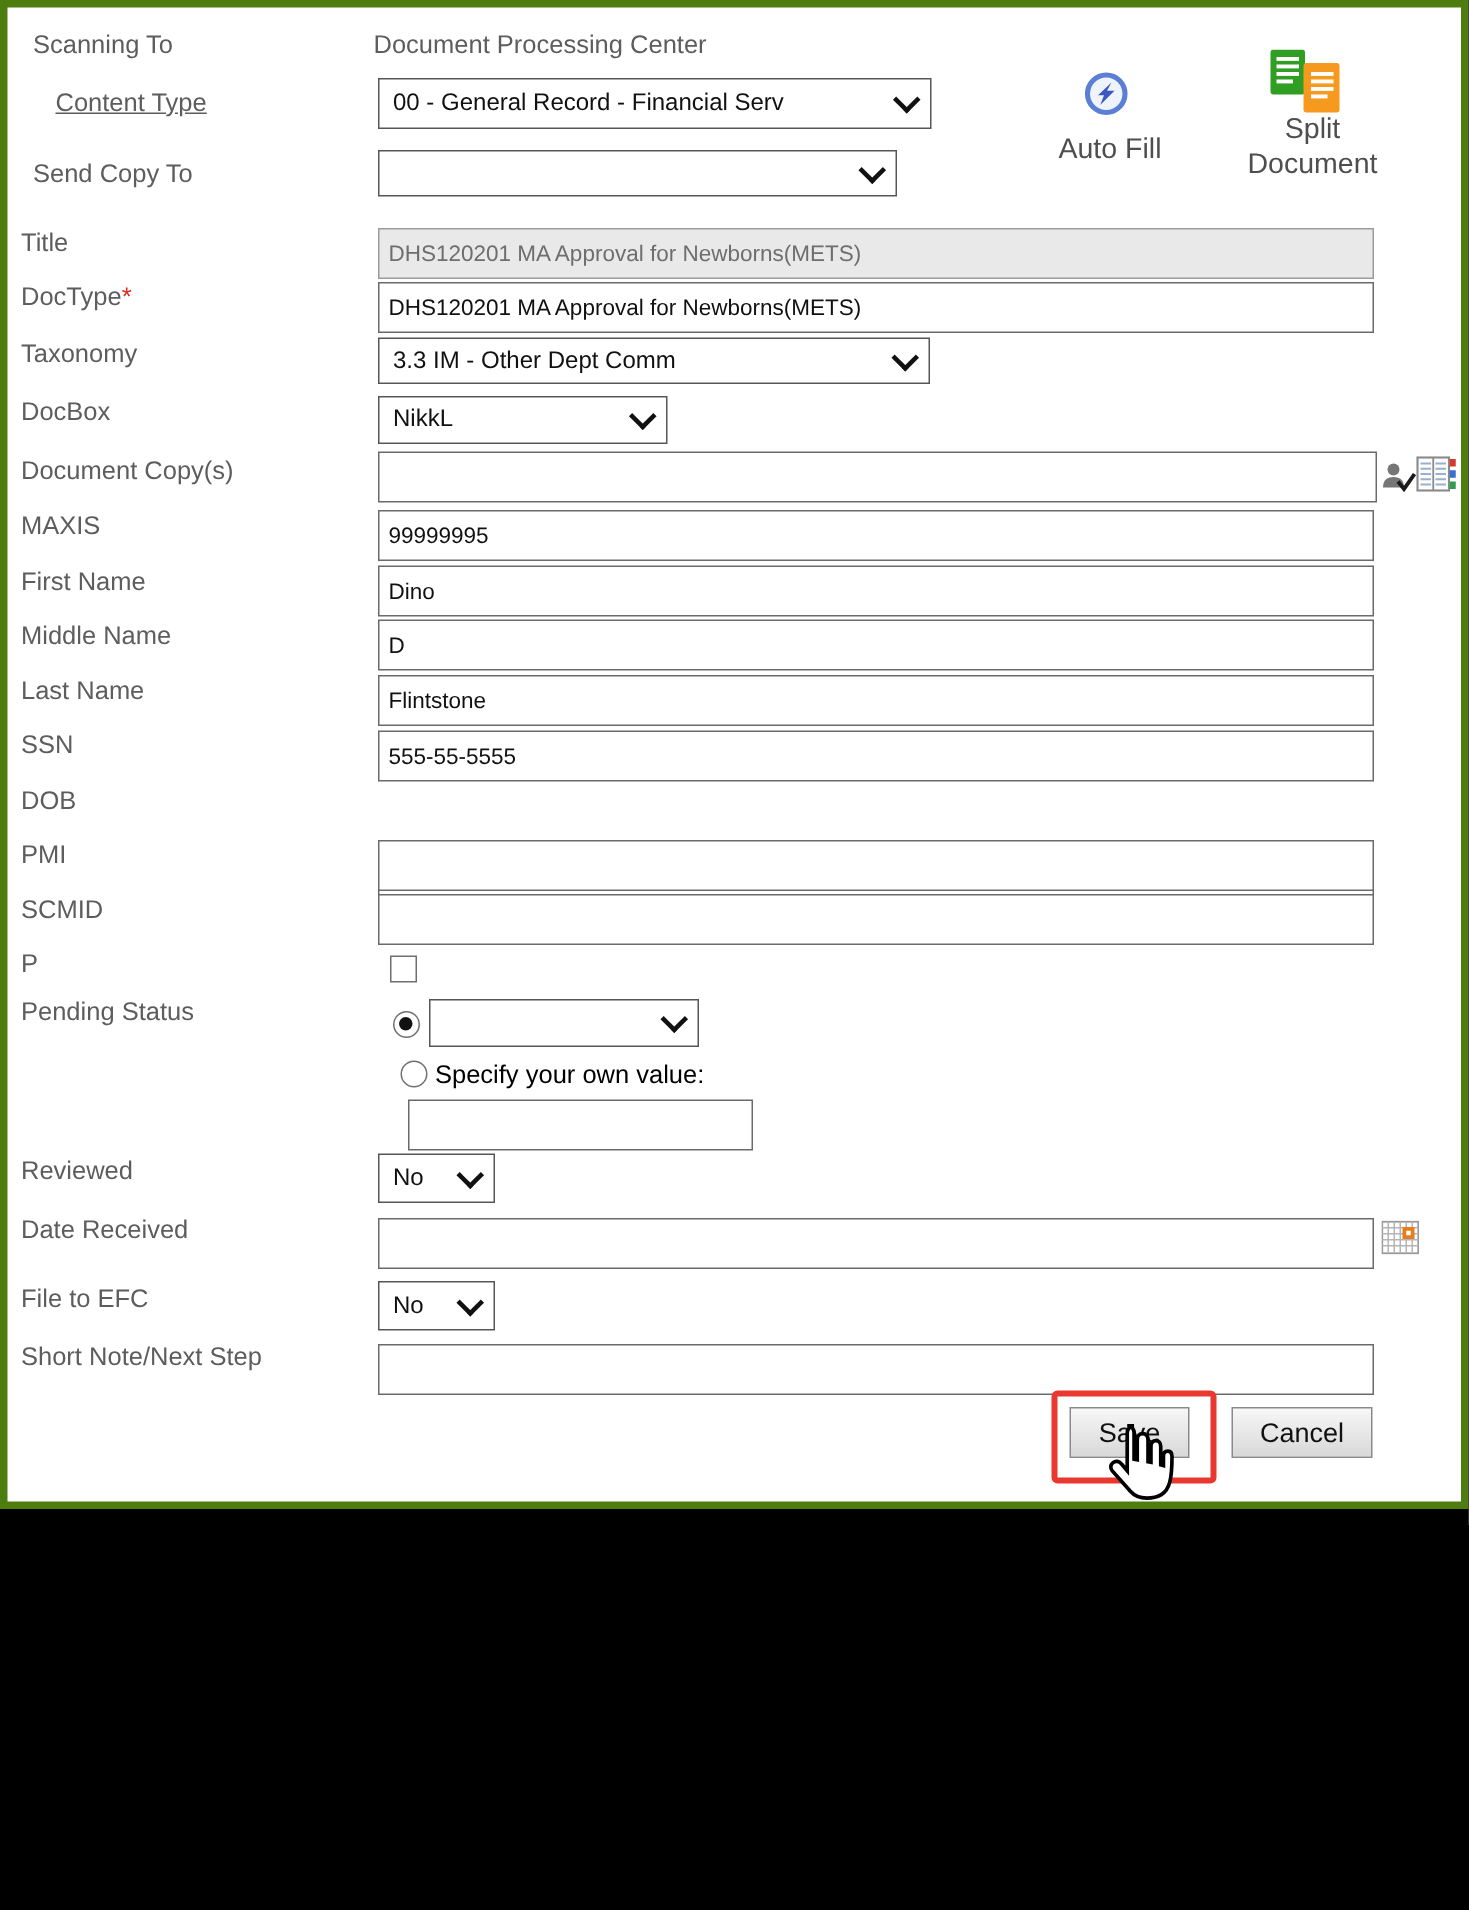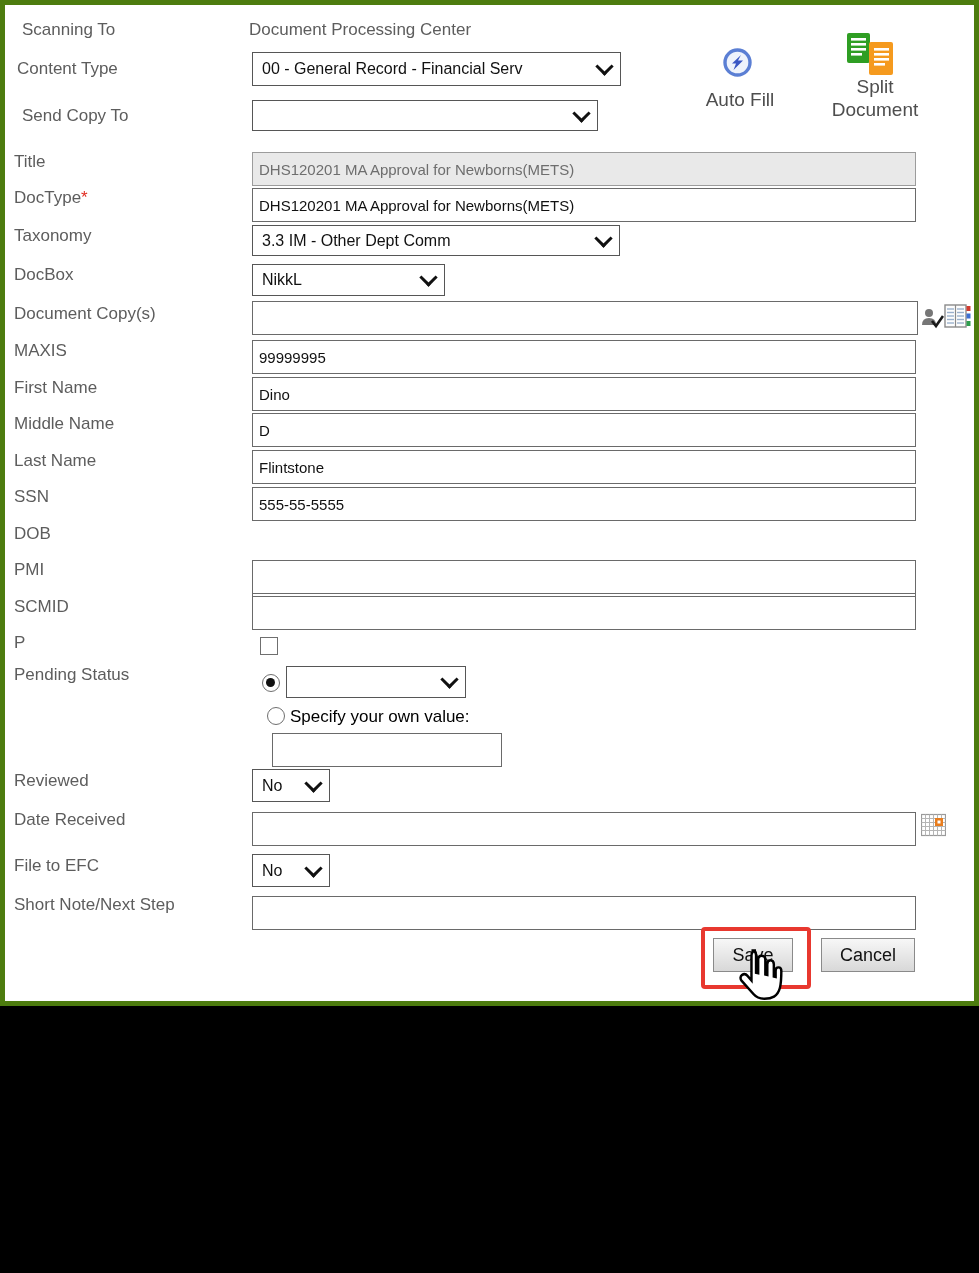--- a/index.html
+++ b/index.html
@@ -31,21 +31,21 @@
 </style>
 </head>
 <body>
 
 <div id="screen">
   <div id="panel">
 
     <div class="lbl" style="left:17px;top:15px;">Scanning To</div>
     <div class="statictext" style="left:244px;top:15px;">Document Processing Center</div>
 
-    <div class="lbl" style="left:12px;top:54px;">Content Type</div>
+    <div class="lbl" style="left:32px;top:54px;text-decoration:underline;">Content Type</div>
     <div class="sel" style="left:247px;top:47px;width:369px;height:34px;">
       <span class="val">00 - General Record - Financial Serv</span>
       <span class="chev"></span>
     </div>
 
     <div class="lbl" style="left:17px;top:101px;">Send Copy To</div>
     <div class="sel" style="left:247px;top:95px;width:346px;height:31px;">
       <span class="val"></span>
       <span class="chev"></span>
     </div>

